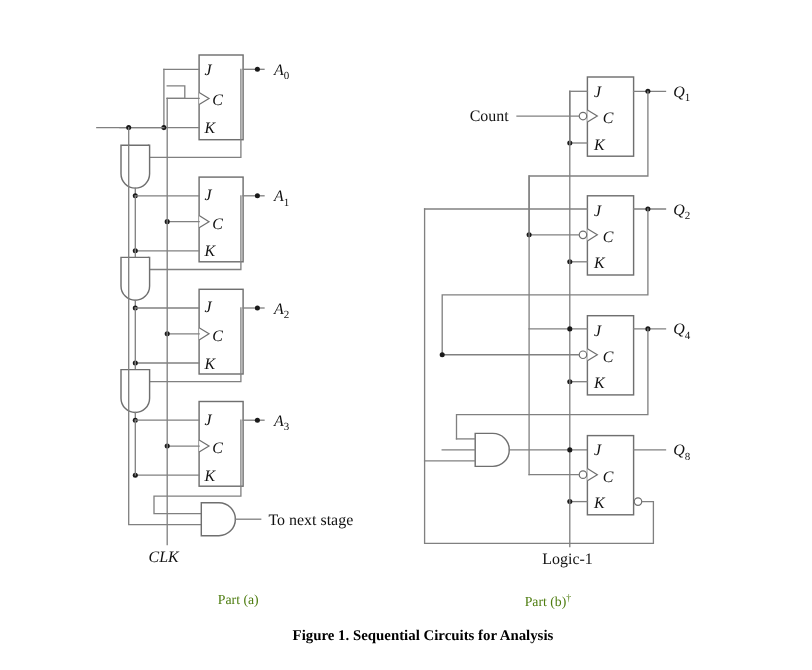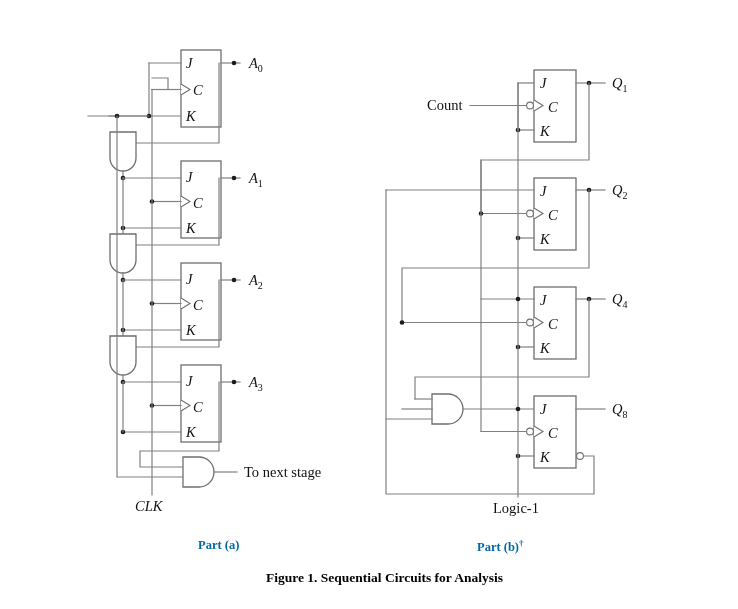--- a/index.html
+++ b/index.html
@@ -63,23 +63,23 @@
   }
   .plain-label {
     font-family: "Liberation Serif", "DejaVu Serif", serif;
     font-style: normal;
     font-size: 14.5px;
     fill: #111111;
   }
   .part-label {
     position: absolute;
     font-family: "Liberation Serif", "DejaVu Serif", serif;
-    font-weight: bold;
+    font-weight: normal;
     font-size: 12.5px;
-    color: #0369a1;
+    color: #4d7c0f;
     white-space: nowrap;
   }
   .part-label sup {
     font-size: 9px;
     vertical-align: super;
   }
   #part-a-label { left: 198px; top: 538px; }
   #part-b-label { left: 477px; top: 538px; }
   #figure-caption {
     position: absolute;

